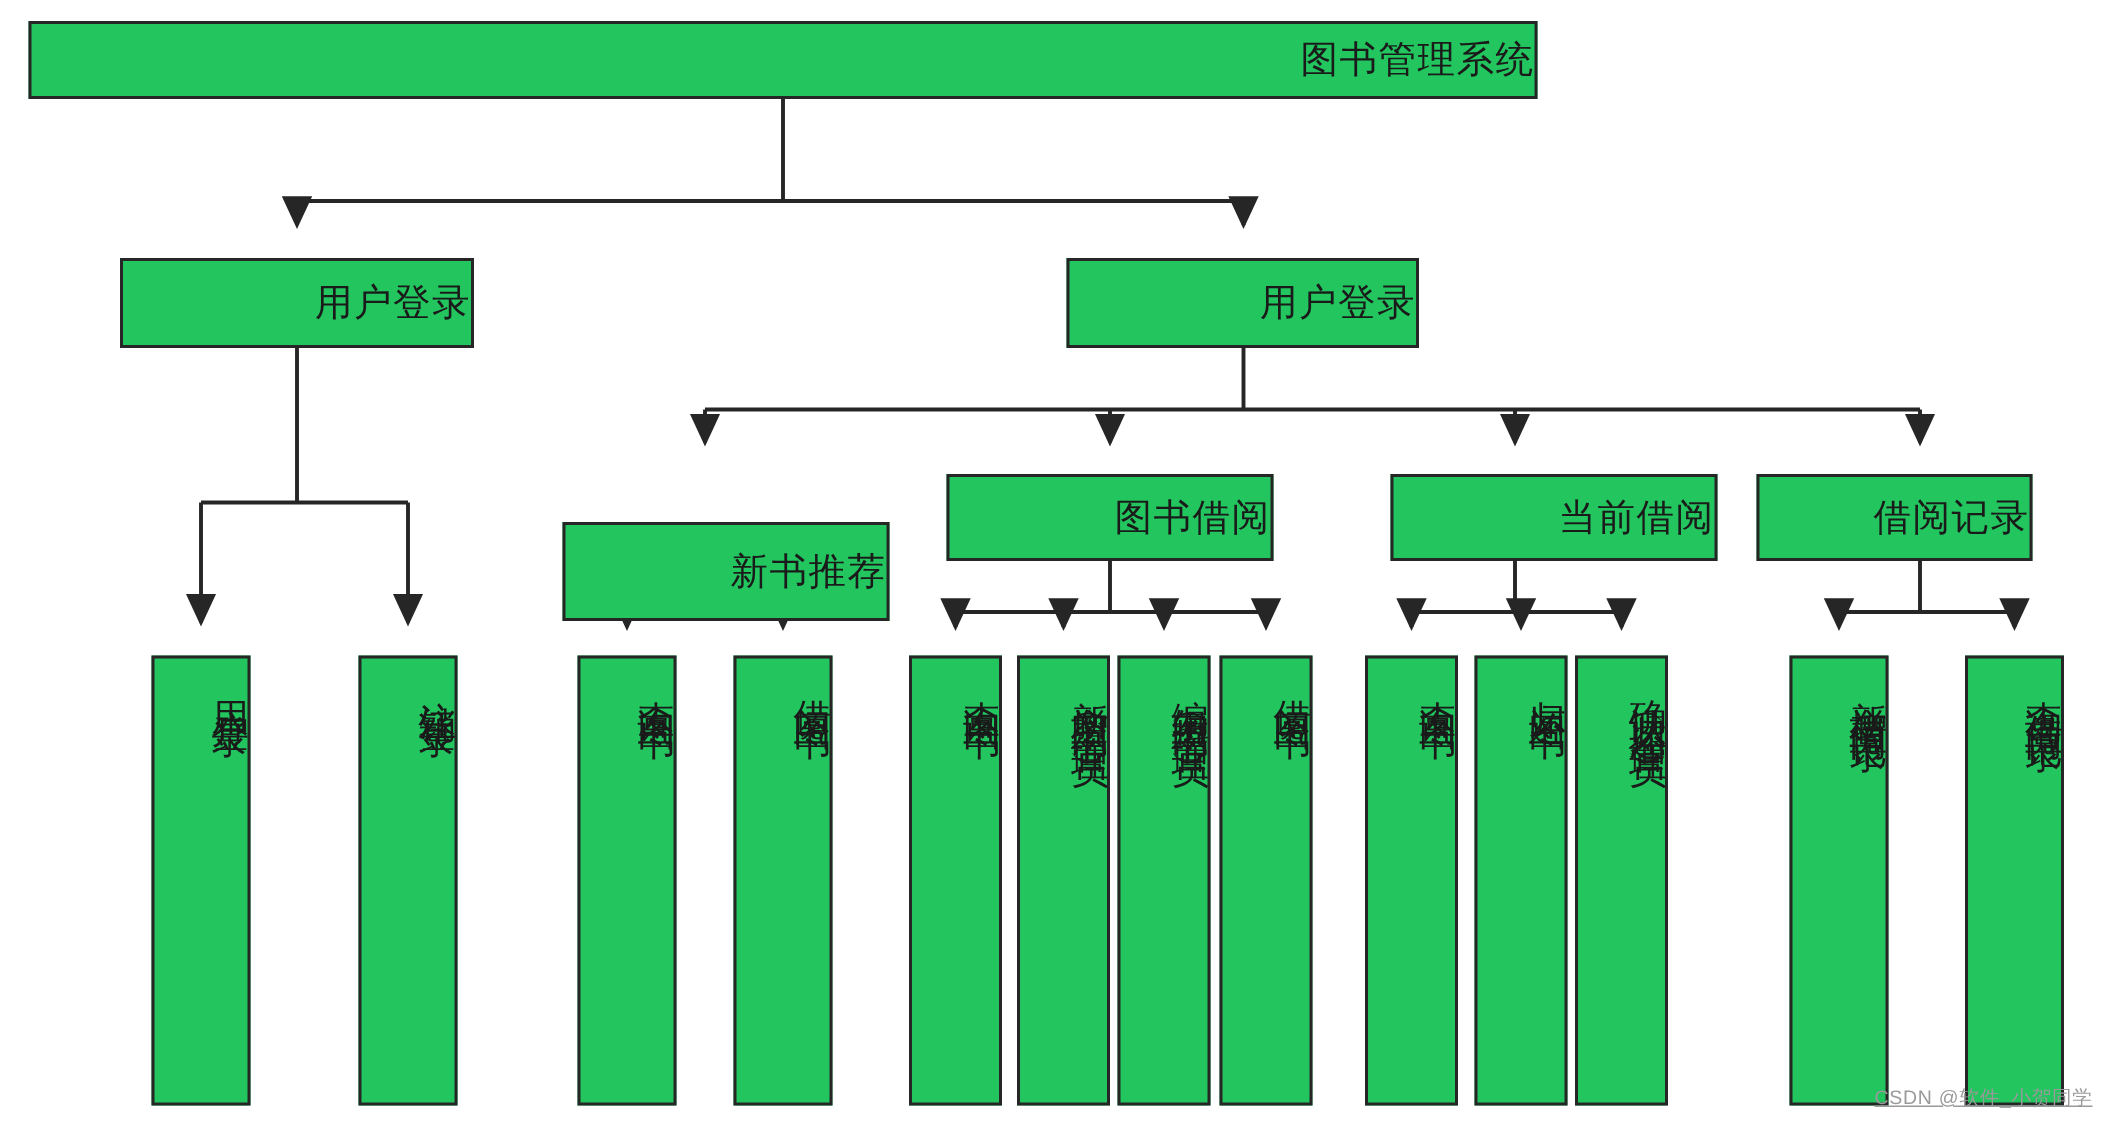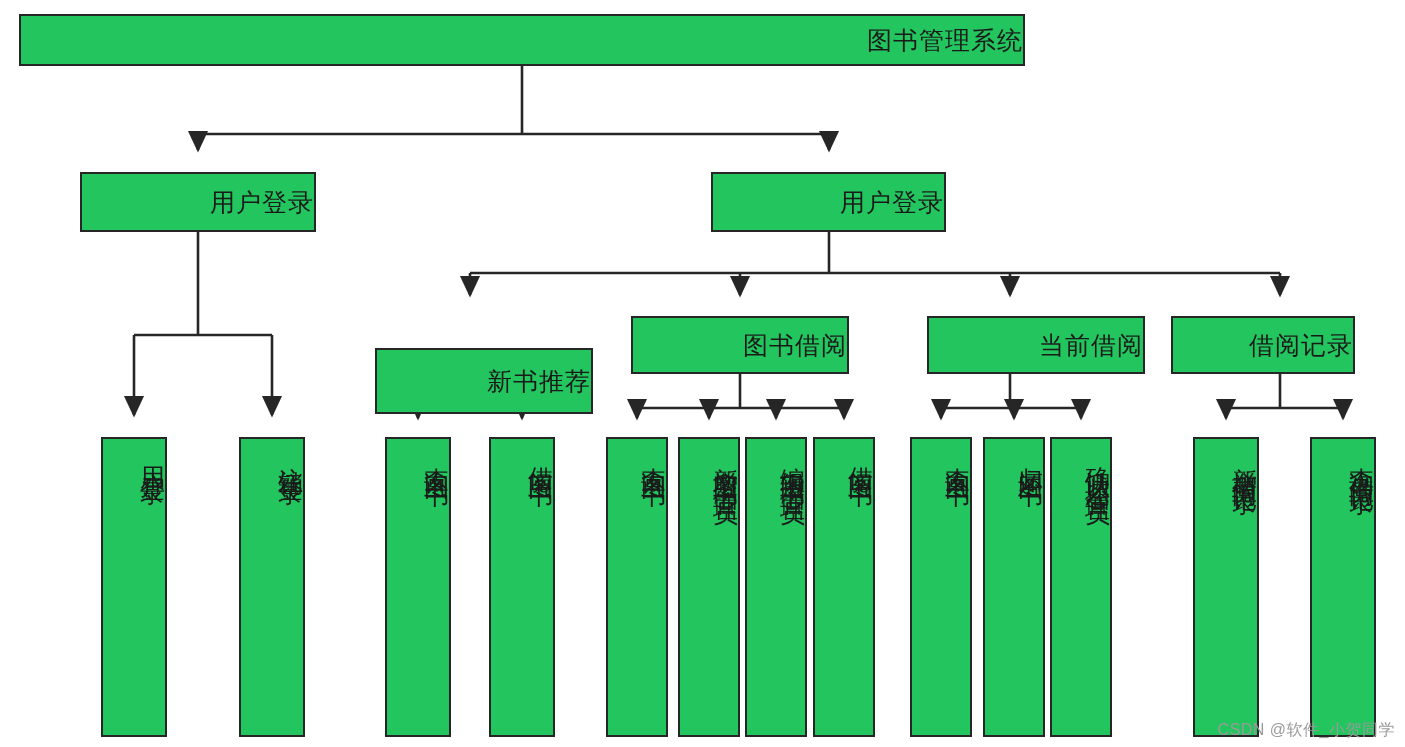--- a/index.html
+++ b/index.html
@@ -36,25 +36,26 @@
     writing-mode:vertical-rl;
     text-orientation:upright;
     font-size:25px;
     letter-spacing:5px;
     line-height:1;
     white-space:nowrap;
   }
   .watermark{
     position:absolute;
     right:10px;bottom:6px;
-    font-size:16px;
+    font-size:13px;
     color:#9a9a9a;
     letter-spacing:0.5px;
     z-index:5;
     white-space:nowrap;
+    text-decoration:underline;
   }
 </style>
 </head>
 <body>
 
 <div id="canvas">
 
   <svg class="wires" viewBox="0 0 1405 747" xmlns="http://www.w3.org/2000/svg">
     <defs>
       <marker id="arrowhead" markerWidth="9" markerHeight="9" refX="7.4" refY="4.5" orient="auto" markerUnits="strokeWidth">

